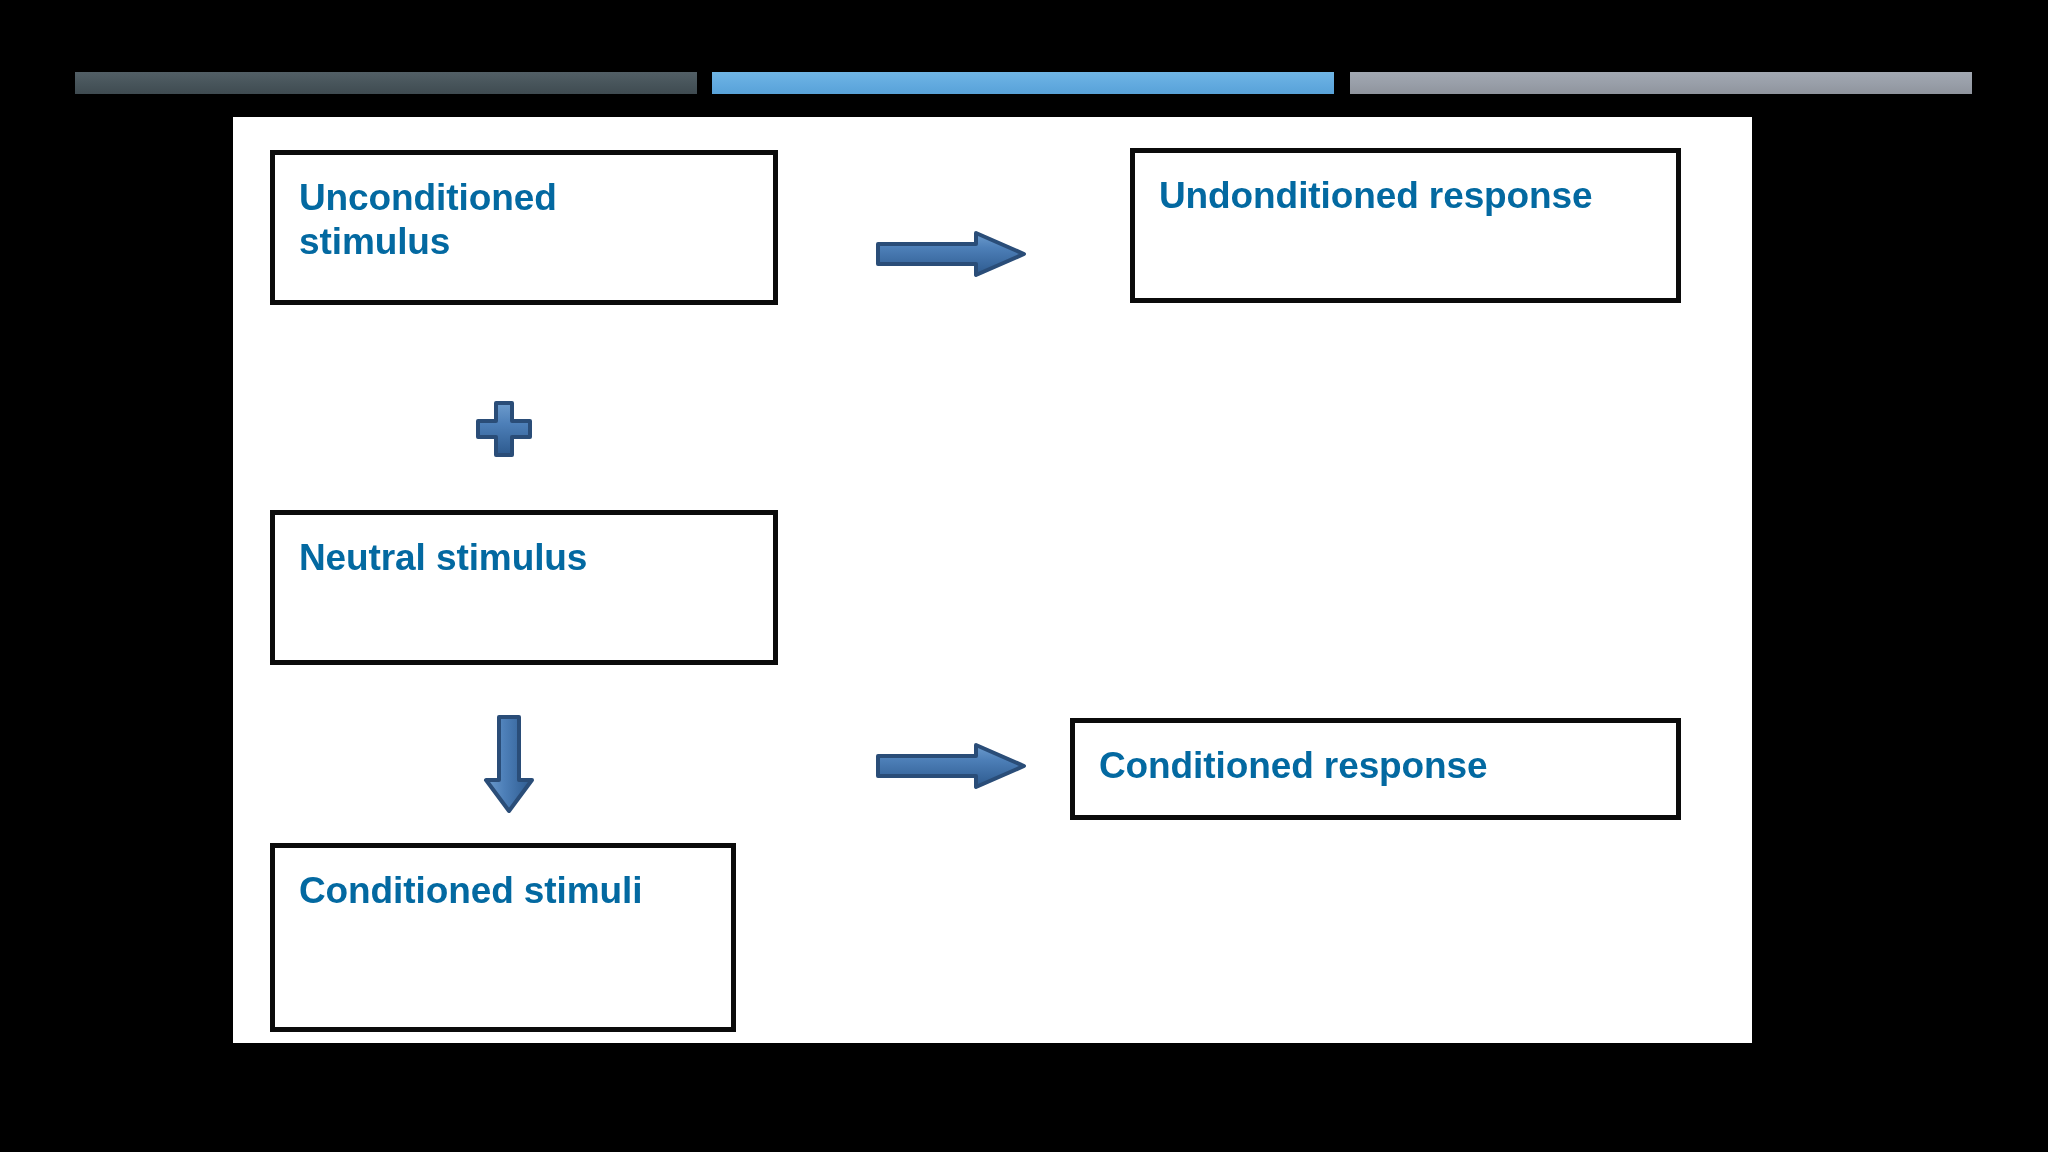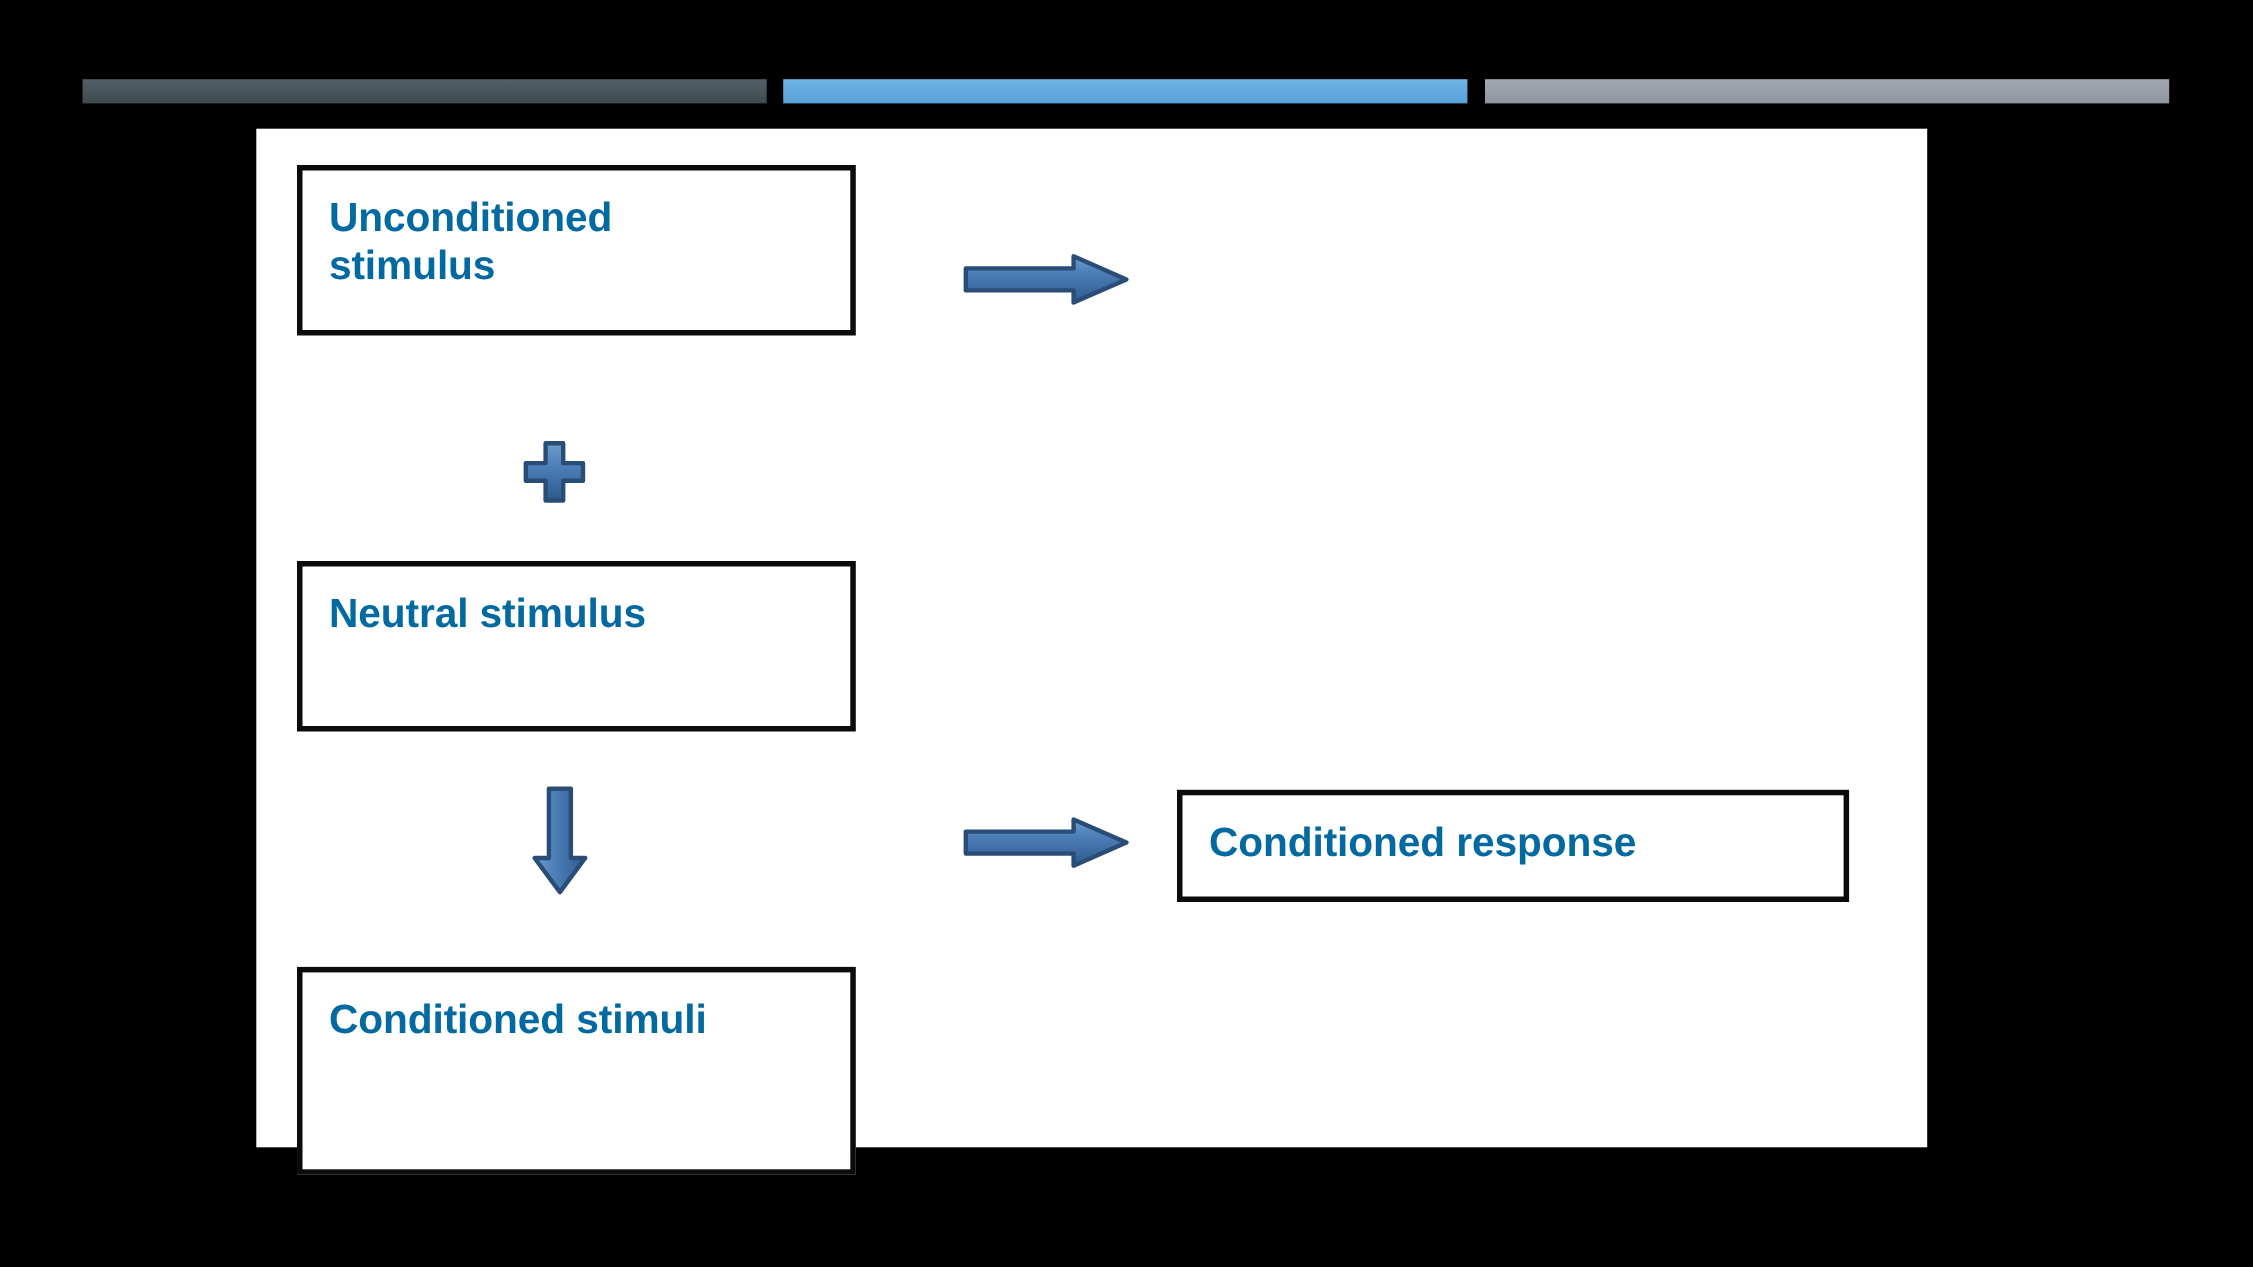--- a/index.html
+++ b/index.html
@@ -50,21 +50,21 @@
     letter-spacing:-0.1px;
     padding:21px 0 0 24px;
     white-space:pre-line;
     text-align:left;
   }
 
   
   #box-us  { left:37px;  top:33px;  width:508px; height:155px; }
   #box-ur  { left:897px; top:31px;  width:551px; height:155px; }
   #box-ns  { left:37px;  top:393px; width:508px; height:155px; }
-  #box-cs  { left:37px;  top:726px; width:508px; height:189px;margin-top:36px; }
+  #box-cs  { left:37px;  top:726px; width:466px; height:189px; }
   #box-cr  { left:837px; top:601px; width:611px; height:102px; }
 
   
   .arrow-wrap { position:absolute; }
   #arrow-right-top    { left:642px; top:113px; width:152px; height:48px; }
   #arrow-right-bottom { left:642px; top:625px; width:152px; height:48px; }
   #arrow-down         { left:250px; top:597px; width:52px;  height:100px; }
   #plus-sign          { left:242px; top:283px; width:58px;  height:58px; }
 
   .arrow-wrap svg { display:block; width:100%; height:100%; }
@@ -78,20 +78,23 @@
   <div class="topbar-seg seg-blue"></div>
   <div class="topbar-seg seg-grey"></div>
 
   <div id="panel">
 
     <div class="concept-box" id="box-us">
       <span class="label">Unconditioned
 stimulus</span>
     </div>
 
+    <div class="concept-box" id="box-ur">
+      <span class="label">Undonditioned response</span>
+    </div>
 
     <div class="concept-box" id="box-ns">
       <span class="label">Neutral stimulus</span>
     </div>
 
     <div class="concept-box" id="box-cs">
       <span class="label">Conditioned stimuli</span>
     </div>
 
     <div class="concept-box" id="box-cr">

